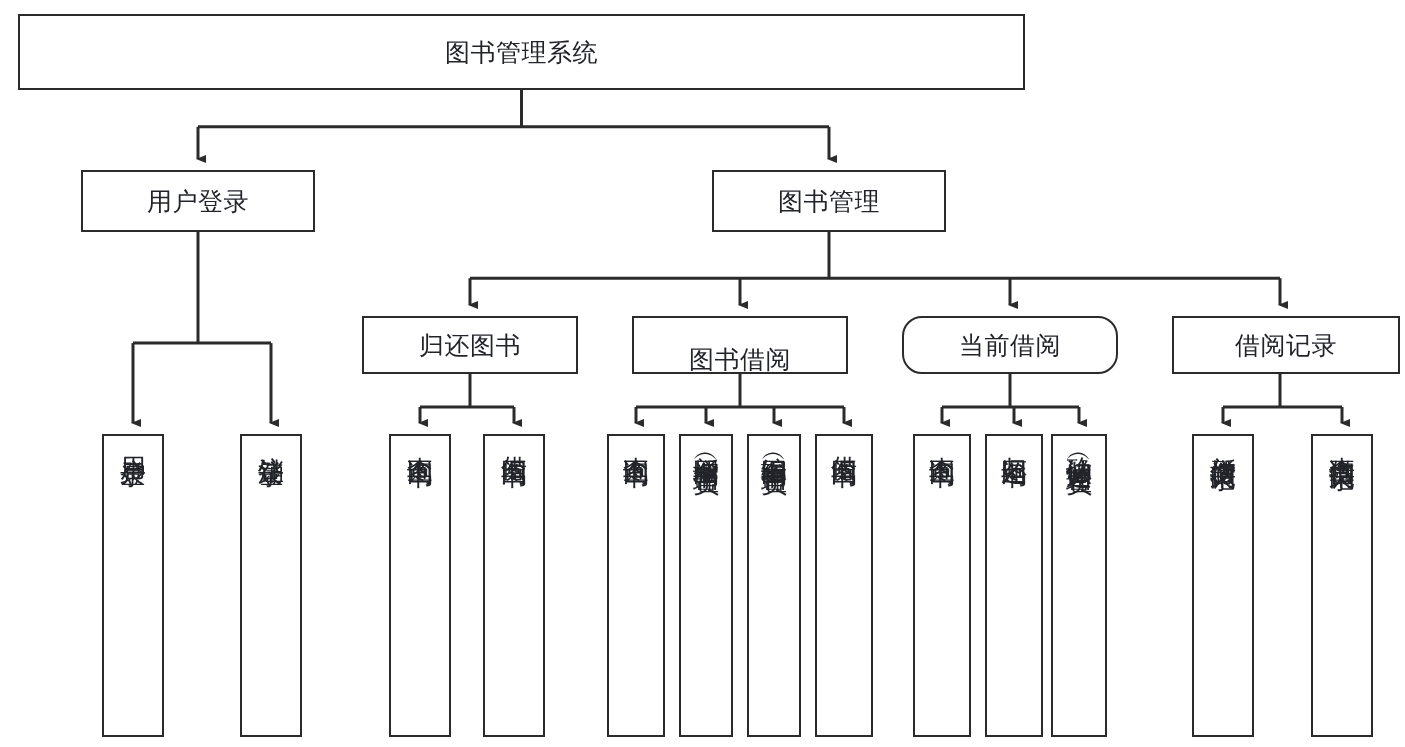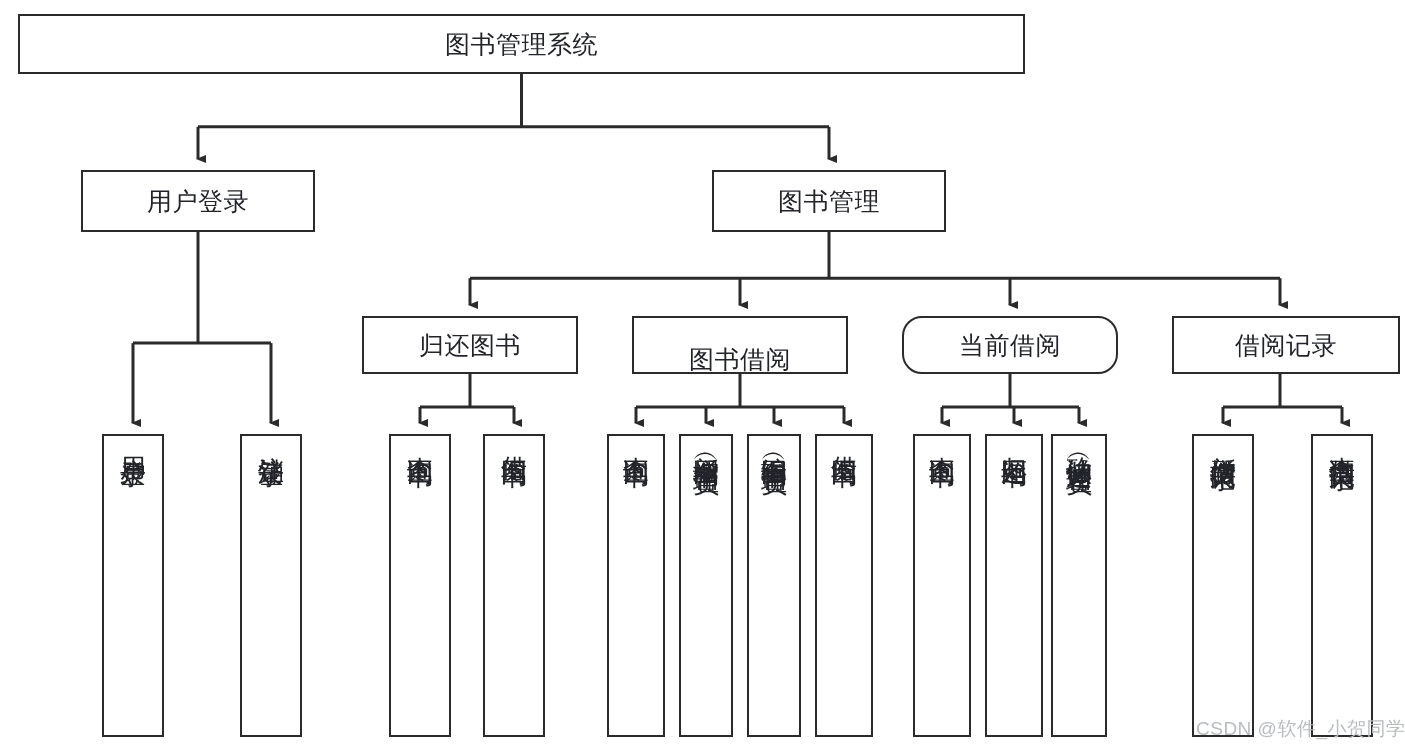--- a/index.html
+++ b/index.html
@@ -111,21 +111,21 @@
         <path d="M1014,407 L1014,423" marker-end="url(#arrow)"></path>
         <path d="M1079,407 L1079,423" marker-end="url(#arrow)"></path>
         <path d="M1280,374 L1280,407"></path>
         <path d="M1223,407 L1342,407"></path>
         <path d="M1223,407 L1223,423" marker-end="url(#arrow)"></path>
         <path d="M1342,407 L1342,423" marker-end="url(#arrow)"></path>
       </g>
   </svg>
 
   <div id="nodes-layer">
-      <div class="node horiz root" style="left: 18px; top: 14px; width: 1007px; height: 60px;">
+      <div class="node horiz root" style="left: 18px; top: 14px; width: 1007px; height: 76px;">
         <span class="label">图书管理系统</span>
       </div>
       <div class="node horiz" style="left: 81px; top: 170px; width: 234px; height: 62px;">
         <span class="label">用户登录</span>
       </div>
       <div class="node horiz" style="left: 712px; top: 170px; width: 234px; height: 62px; justify-content: center;">
         <span class="label">图书管理</span>
       </div>
       <div class="node horiz" style="left: 362px; top: 316px; width: 216px; height: 58px;">
         <span class="label">归还图书</span>
@@ -173,14 +173,13 @@
         <span class="label">确认归还（管理员）</span>
       </div>
       <div class="node vert" style="left: 1192px; top: 434px; width: 62px; height: 303px;">
         <span class="label">新增借阅记录</span>
       </div>
       <div class="node vert" style="left: 1311px; top: 434px; width: 62px; height: 303px;">
         <span class="label">查询借阅记录</span>
       </div>
     </div>
 
-  <div class="watermark" style="left:1196px; top:716px;">CSDN @软件_小贺同学</div>
 </div>
 
 </body></html>

